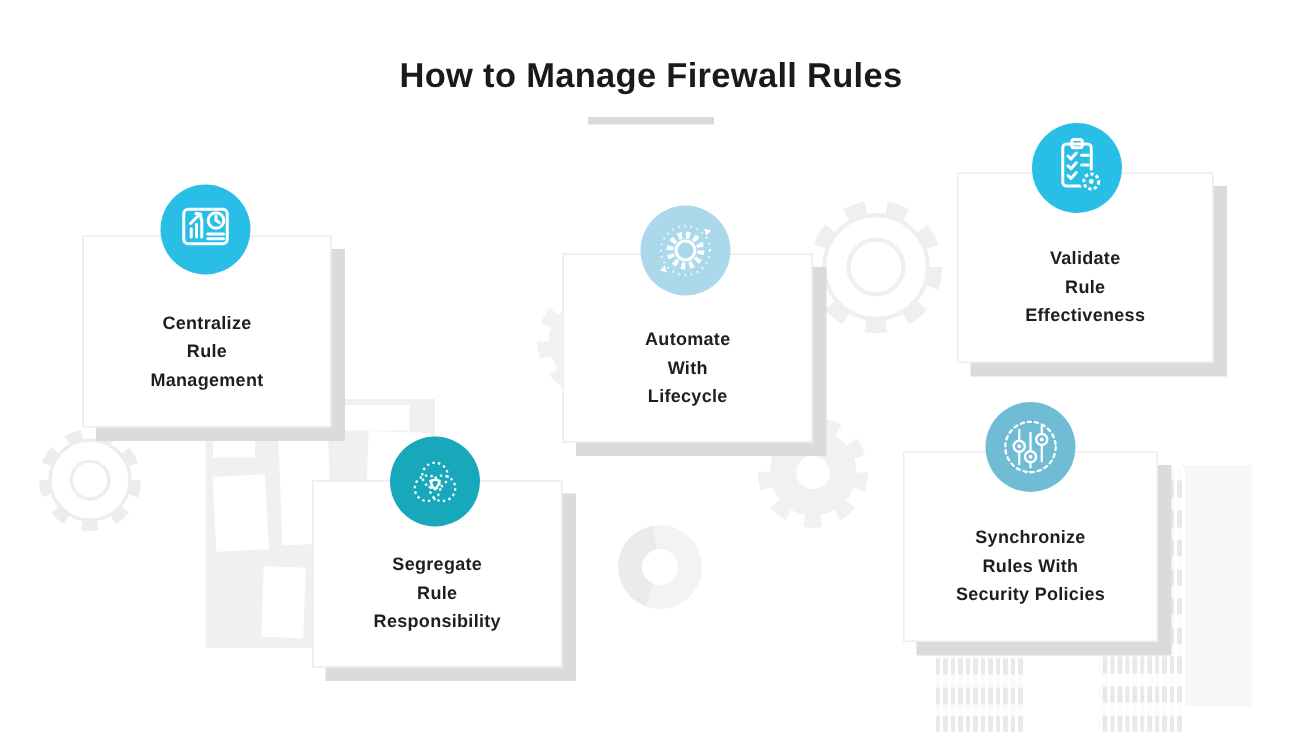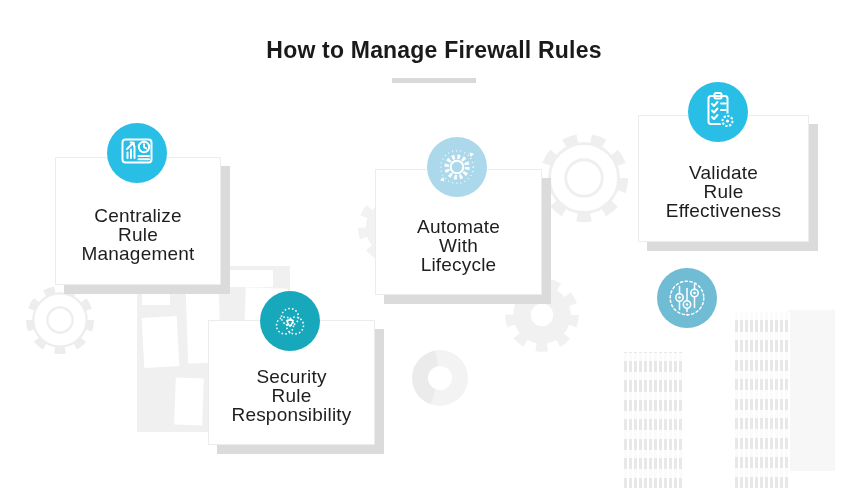--- a/index.html
+++ b/index.html
@@ -7,21 +7,21 @@
          font-family:"Liberation Sans",sans-serif;}
   
   .title{position:absolute;top:37px;left:0;width:868px;text-align:center;
          font-size:23px;font-weight:800;color:#1a1a1a;letter-spacing:.2px;}
   .title-underline{position:absolute;left:392px;top:78px;width:84px;height:5px;background:#d9d9d9;}
   
   .card{position:absolute;background:#ffffff;border:1px solid #ececec;
         box-shadow:9px 9px 0 0 #dbdbdb;z-index:5;}
   .card-label{position:absolute;inset:0;display:flex;align-items:center;justify-content:center;
         padding-top:26px;text-align:center;white-space:pre-line;
-        font-size:19px;line-height:19px;font-weight:400;color:#1e1e1e;letter-spacing:.2px;}
+        font-size:12px;line-height:19px;font-weight:700;color:#1e1e1e;letter-spacing:.2px;}
   .icon-circle{position:absolute;width:60px;height:60px;border-radius:50%;z-index:6;
         display:flex;align-items:center;justify-content:center;}
   .icon-circle svg{width:60px;height:60px;display:block;}
   
   .decor{position:absolute;z-index:1;}
   .donut{border-radius:50%;background:conic-gradient(from 200deg,#ebebeb 0deg 150deg,#f3f3f3 150deg 360deg);
          display:flex;align-items:center;justify-content:center;}
   .donut-hole{width:24px;height:24px;border-radius:50%;background:#ffffff;}
   .floorplan{background:#f0f0f0;}
   .room{position:absolute;background:#ffffff;}
@@ -92,21 +92,21 @@
         <path d="M20.5 35 v-5.5 M24 35 v-8.5 M27.5 35 v-11.5"></path>
         <path d="M20 26 l6.3 -6.3 M23.6 19.4 l3.1 0.3 l0.3 3.1"></path>
         <circle cx="37" cy="24" r="5.2"></circle>
         <path d="M37 21.2 V24 l2.2 1.4"></path>
         <path d="M31.5 33 h10.5 M31.5 36.2 h10.5"></path>
       </g>
     </svg>
   </div>
 
   <div class="card" style="left:208px;top:320px;width:165px;height:123px;">
-    <div class="card-label">Security
+    <div class="card-label">Segregate
 Rule
 Responsibility</div>
   </div>
   <div class="icon-circle" style="left: 260px; top: 291px; background: rgb(24, 168, 188);">
     <svg viewBox="0 0 60 60">
       <g fill="none" stroke="#ffffff" stroke-width="1.5" stroke-dasharray="1.6 2.2">
         <circle cx="30" cy="26" r="8.5"></circle>
         <circle cx="25" cy="34.5" r="8.5"></circle>
         <circle cx="35" cy="34.5" r="8.5"></circle>
       </g>
@@ -145,20 +145,25 @@
         <path d="M24 28.5 l2 2 3.5 -4"></path>
         <path d="M24 35 l2 2 3.5 -4"></path>
         <path d="M33 21.5 h4.5 M33 28 h4.5"></path>
       </g>
       <circle cx="39.5" cy="39" r="7.5" fill="#29bee6"></circle>
       <circle cx="39.5" cy="39" r="5" fill="none" stroke="#ffffff" stroke-width="2" stroke-dasharray="2.2 1.6"></circle>
       <circle cx="39.5" cy="39" r="1.6" fill="#ffffff"></circle>
     </svg>
   </div>
 
+  <div class="card" style="left:602px;top:301px;width:168px;height:125px;">
+    <div class="card-label">Synchronize
+Rules With
+Security Policies</div>
+  </div>
   <div class="icon-circle" style="left: 657px; top: 268px; background: rgb(111, 188, 212);">
     <svg viewBox="0 0 60 60">
       <g fill="none" stroke="#ffffff" stroke-width="1.5" stroke-linecap="round">
         <circle cx="30" cy="30" r="16.8" stroke-dasharray="2.2 2.6"></circle>
         <path d="M22.5 18.5 V41.5"></path>
         <path d="M30 20.5 V43.5"></path>
         <path d="M37.5 16.5 V39.5"></path>
       </g>
       <g stroke="#ffffff" stroke-width="1.6">
         <circle cx="22.5" cy="29.5" r="3.7" fill="#6fbcd4"></circle>

